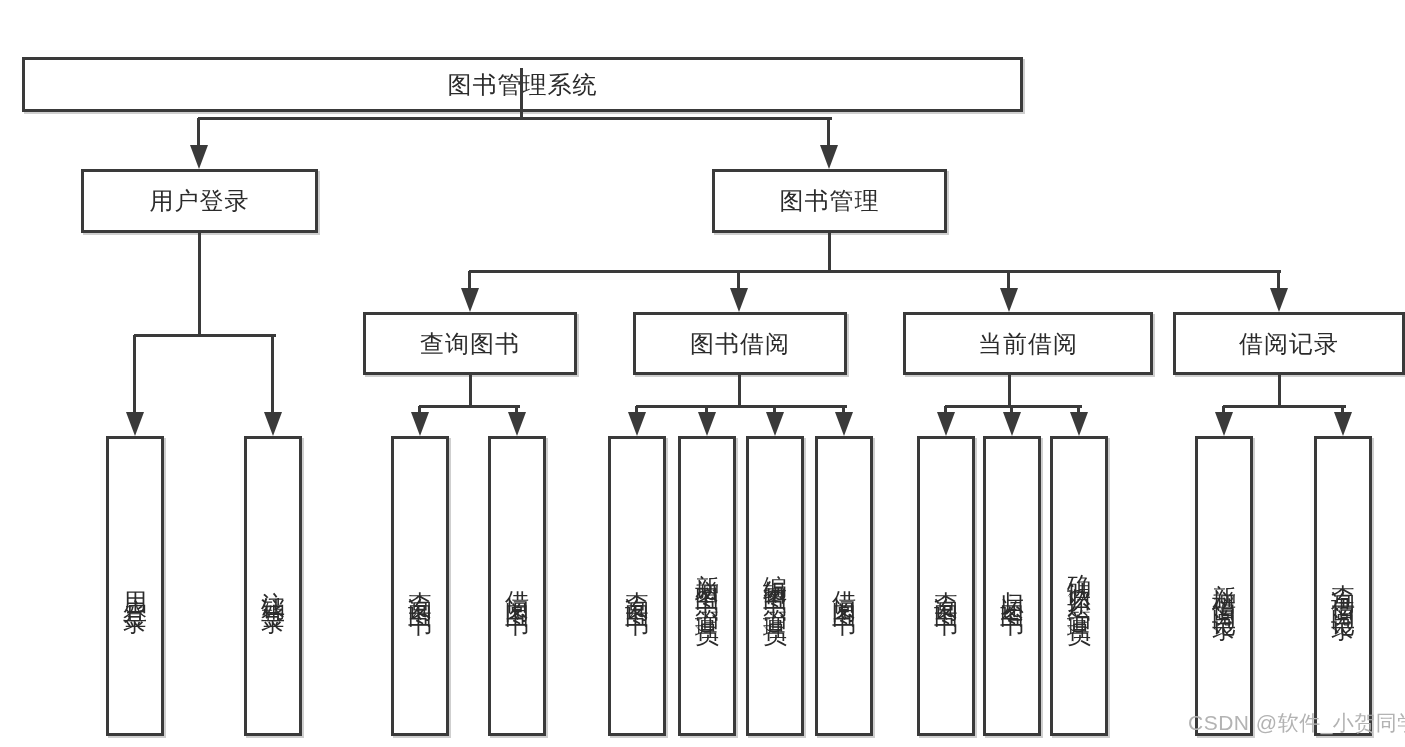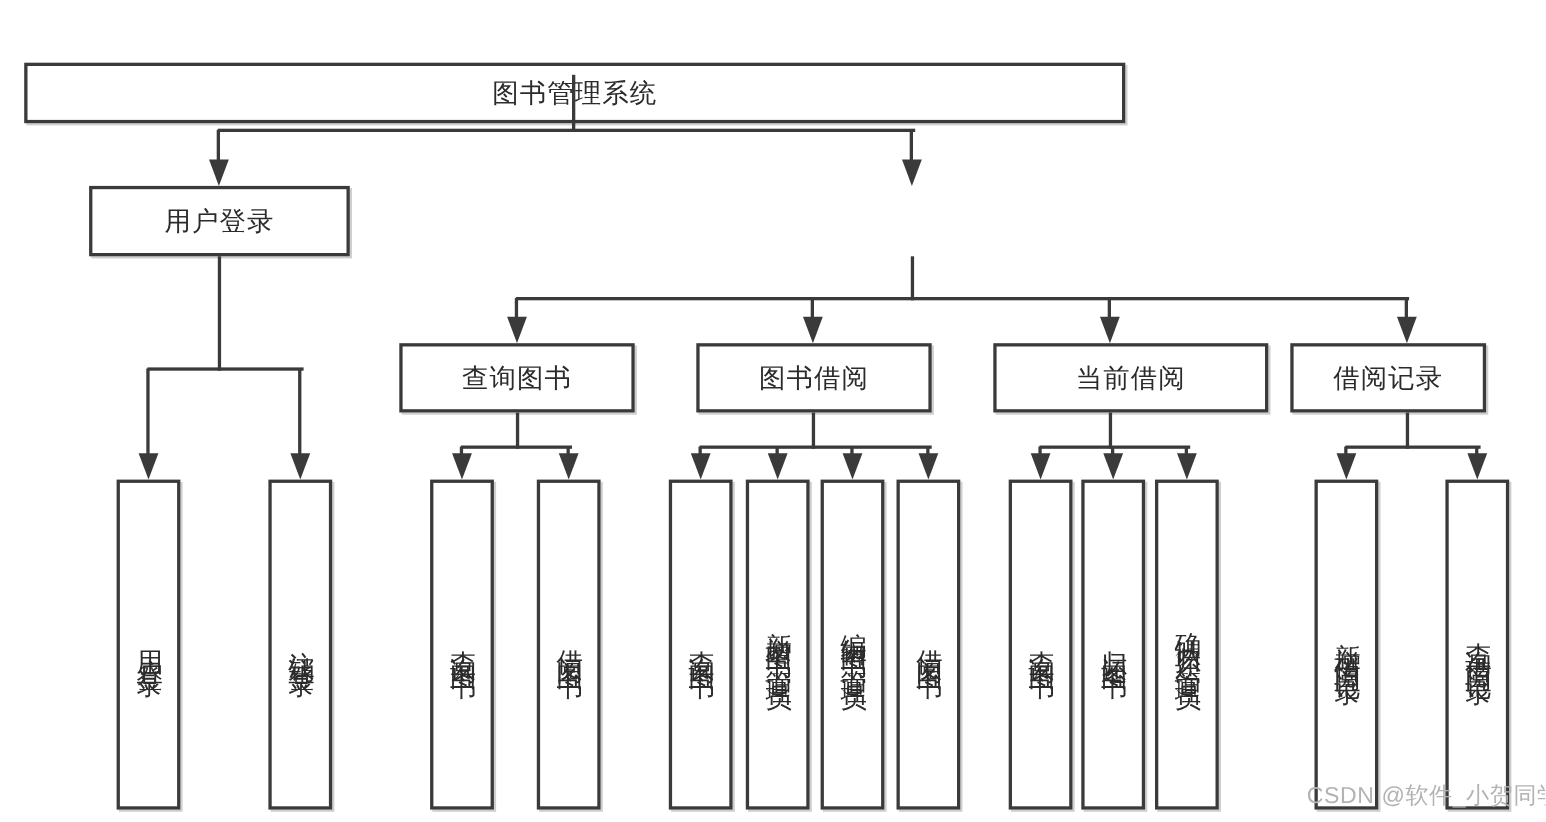--- a/index.html
+++ b/index.html
@@ -58,20 +58,23 @@
   </div>
 
   <div class="vline" style="left:520px;top:68px;height:52px;"></div>
   <div class="hline" style="left:198px;top:117px;width:634px;"></div>
   <div class="drop" style="left:190px;top:118px;height:51px;"></div>
   <div class="drop" style="left:820px;top:118px;height:51px;"></div>
 
   <div class="node" style="left:81px;top:169px;width:237px;height:64px;">
     <span>用户登录</span>
   </div>
+  <div class="node" style="left:712px;top:169px;width:235px;height:64px;">
+    <span>图书管理</span>
+  </div>
 
   <div class="vline" style="left:198px;top:233px;height:104px;"></div>
   <div class="hline" style="left:134px;top:334px;width:142px;"></div>
   <div class="drop" style="left:126px;top:335px;height:101px;"></div>
   <div class="drop" style="left:264px;top:335px;height:101px;"></div>
 
   <div class="vline" style="left:828px;top:233px;height:40px;"></div>
   <div class="hline" style="left:469px;top:270px;width:812px;"></div>
   <div class="drop" style="left:461px;top:271px;height:41px;"></div>
   <div class="drop" style="left:730px;top:271px;height:41px;"></div>
@@ -80,21 +83,21 @@
 
   <div class="node" style="left:363px;top:312px;width:214px;height:63px;">
     <span>查询图书</span>
   </div>
   <div class="node" style="left:633px;top:312px;width:214px;height:63px;justify-content:center;">
     <span>图书借阅</span>
   </div>
   <div class="node" style="left:903px;top:312px;width:250px;height:63px;">
     <span>当前借阅</span>
   </div>
-  <div class="node" style="left:1173px;top:312px;width:178px;height:63px;">
+  <div class="node" style="left:1173px;top:312px;width:232px;height:63px;">
     <span>借阅记录</span>
   </div>
 
   <div class="vline" style="left:469px;top:375px;height:33px;"></div>
   <div class="hline" style="left:419px;top:405px;width:101px;"></div>
   <div class="drop" style="left:411px;top:406px;height:30px;"></div>
   <div class="drop" style="left:508px;top:406px;height:30px;"></div>
 
   <div class="vline" style="left:738px;top:375px;height:33px;"></div>
   <div class="hline" style="left:636px;top:405px;width:211px;"></div>

